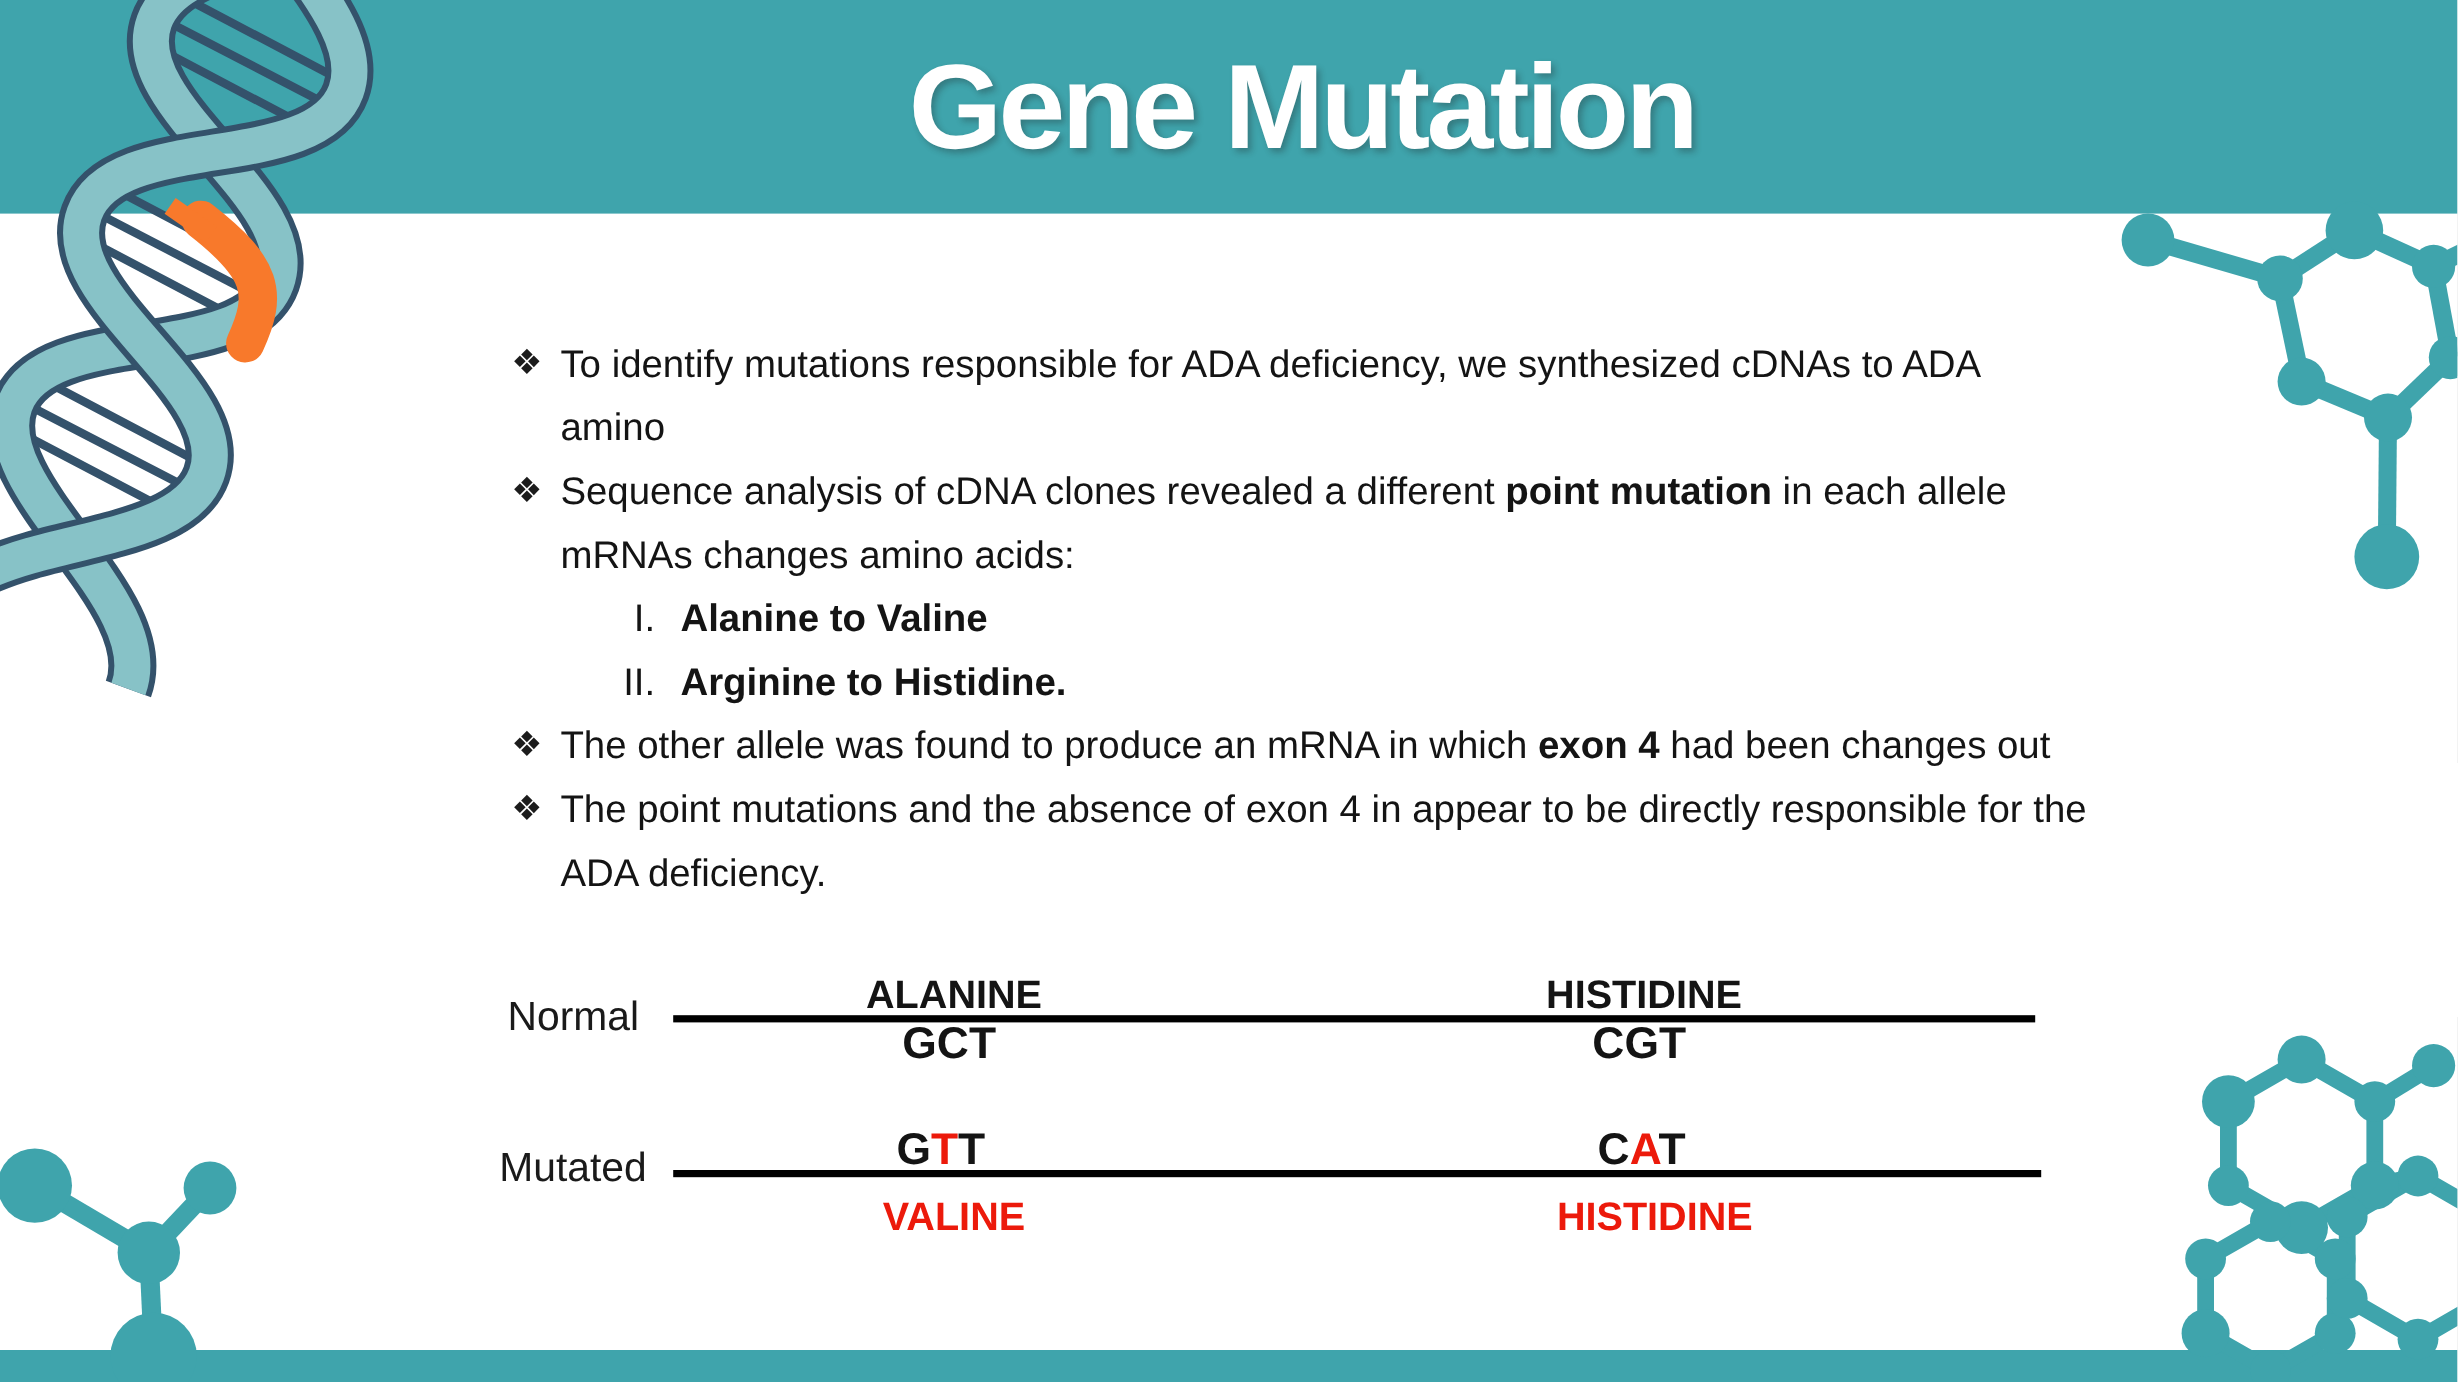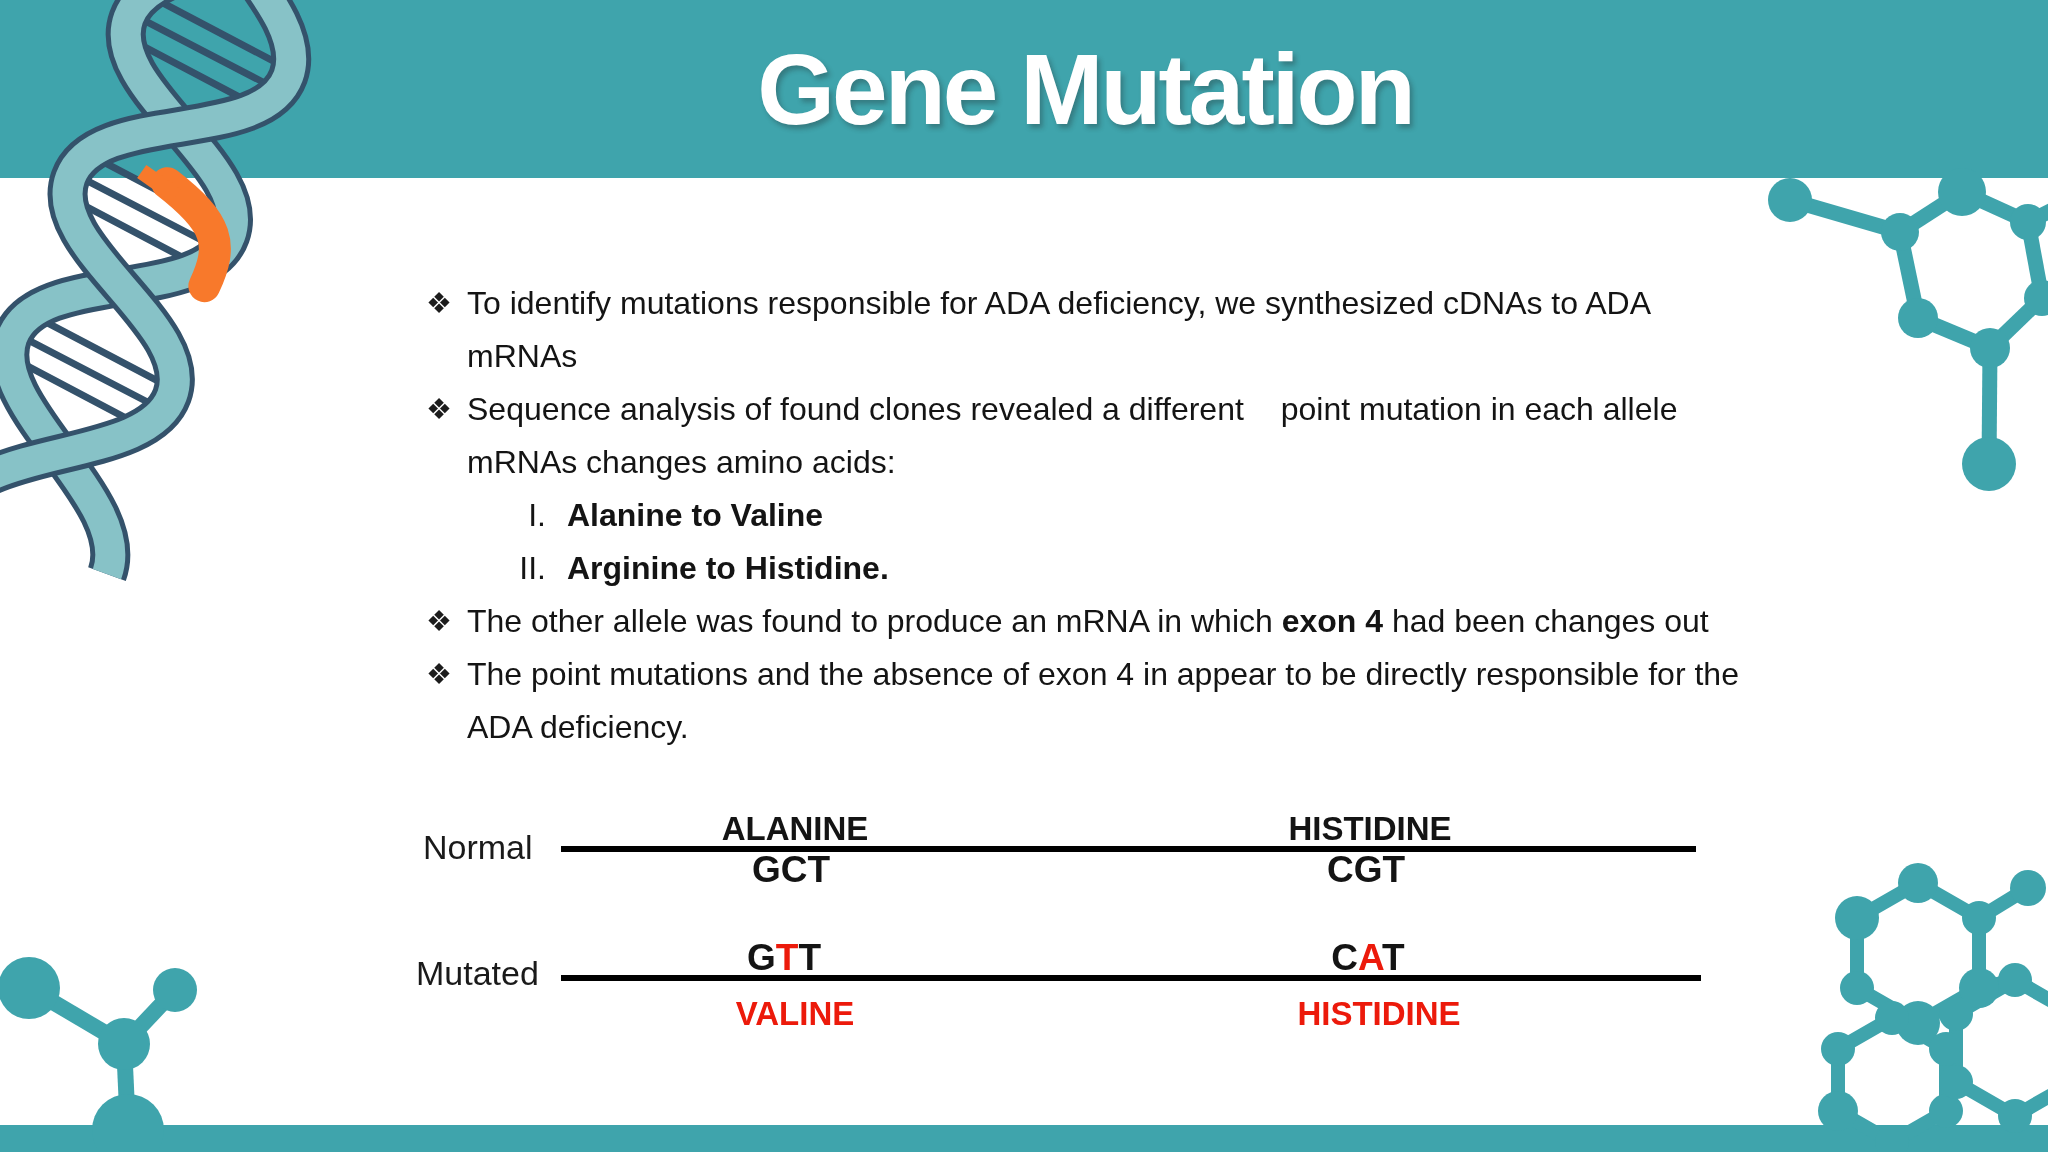--- a/index.html
+++ b/index.html
@@ -141,25 +141,25 @@
   </svg>
 
   <div class="footer-band"></div>
 
   <div class="content">
     <div class="bline">
       <span class="marker">❖</span>
       <span class="txt"><span>To identify mutations responsible for ADA deficiency, we synthesized cDNAs to ADA</span></span>
     </div>
     <div class="bline">
-      <span class="txt"><span>mRNAs</span></span>
-    </div>
-    <div class="bline">
-      <span class="marker">❖</span>
-      <span class="txt"><span>Sequence analysis of found clones revealed a different </span><span style="font-weight: 400; margin-left: 28px;">point mutation</span><span> in each allele</span></span>
+      <span class="txt"><span>amino</span></span>
+    </div>
+    <div class="bline">
+      <span class="marker">❖</span>
+      <span class="txt"><span>Sequence analysis of cDNA clones revealed a different </span><span style="font-weight: 700;">point mutation</span><span> in each allele</span></span>
     </div>
     <div class="bline">
       <span class="txt"><span>mRNAs changes amino acids:</span></span>
     </div>
     <div class="bline numline">
       <span class="num">I.</span>
       <span class="ntxt">Alanine to Valine</span>
     </div>
     <div class="bline numline">
       <span class="num">II.</span>

